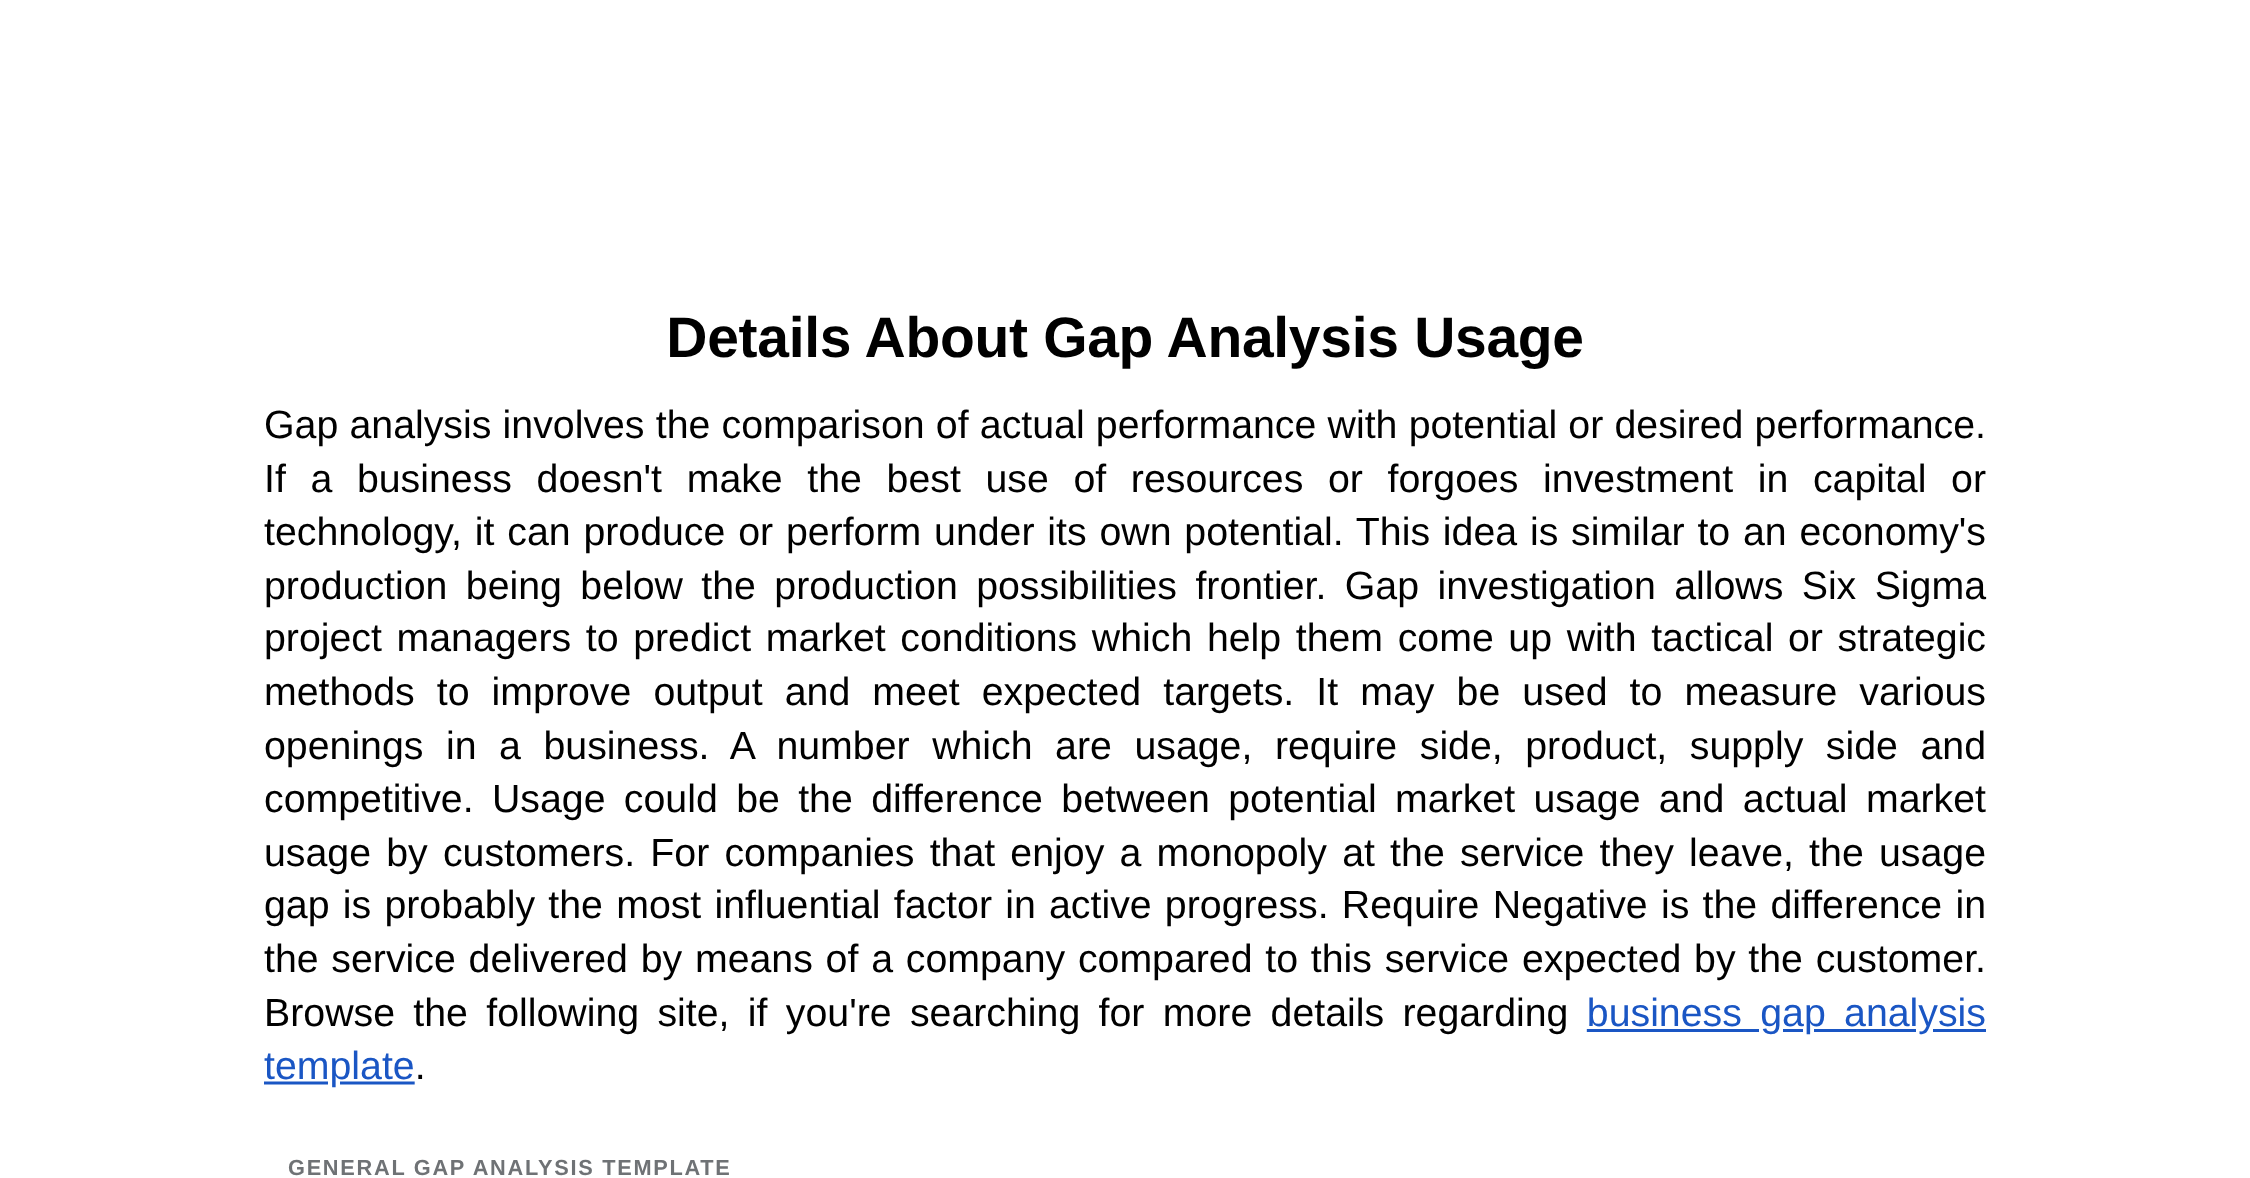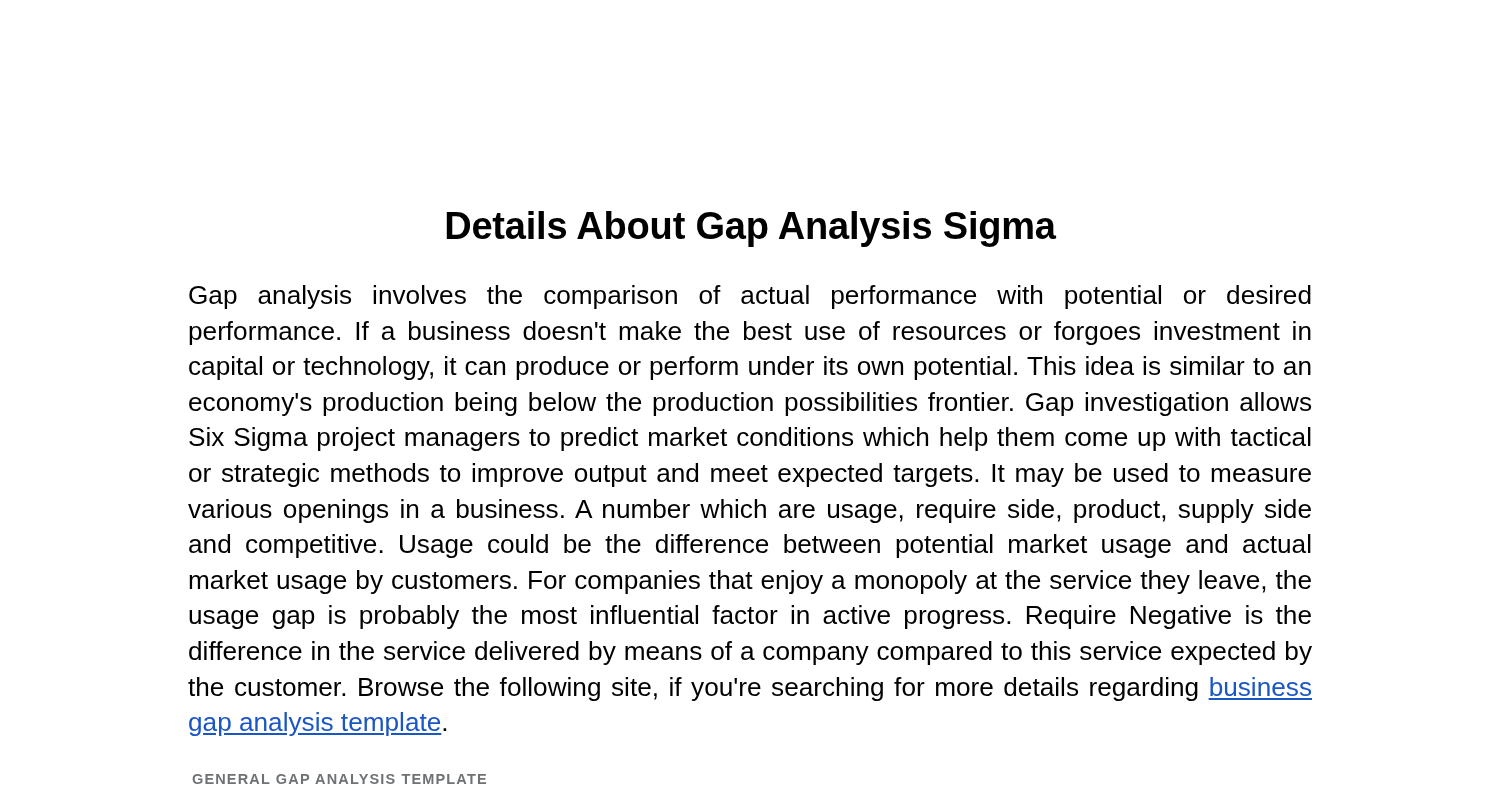--- a/index.html
+++ b/index.html
@@ -41,21 +41,21 @@
   }
 
   .body-block {
     position: absolute;
     left: 176px;
     top: 266px;
     width: 1148px;
   }
 
   .body-para {
-    margin: 12px;
+    margin: 0;
     font-size: 26.2px;
     line-height: 35.6px;
     color: #000000;
     text-align: justify;
     text-justify: inter-word;
     hyphens: none;
   }
 
   .body-para a.inline-link {
     color: #1a56c4;
@@ -74,21 +74,21 @@
     color: #6f7275;
     text-transform: uppercase;
     white-space: nowrap;
   }
 </style>
 </head>
 <body>
 
 <div class="page">
 
-  <h1 class="doc-title">Details About Gap Analysis Sigma</h1>
+  <h1 class="doc-title">Details About Gap Analysis Usage</h1>
 
   <div class="body-block">
     <p class="body-para"><span>Gap analysis involves the comparison of actual performance with potential or desired performance. If a business doesn't make the best use of resources or forgoes investment in capital or technology, it can produce or perform under its own potential. This idea is similar to an economy's production being below the production possibilities frontier. Gap investigation allows Six Sigma project managers to predict market conditions which help them come up with tactical or strategic methods to improve output and meet expected targets. It may be used to measure various openings in a business. A number which are usage, require side, product, supply side and competitive. Usage could be the difference between potential market usage and actual market usage by customers. For companies that enjoy a monopoly at the service they leave, the usage gap is probably the most influential factor in active progress. Require Negative is the difference in the service delivered by means of a company compared to this service expected by the customer. Browse the following site, if you're searching for more details regarding </span><a class="inline-link" href="#">business gap analysis template</a><span>.</span></p>
   </div>
 
   <div class="section-label">GENERAL GAP ANALYSIS TEMPLATE</div>
 
 </div>
 
 </body></html>

